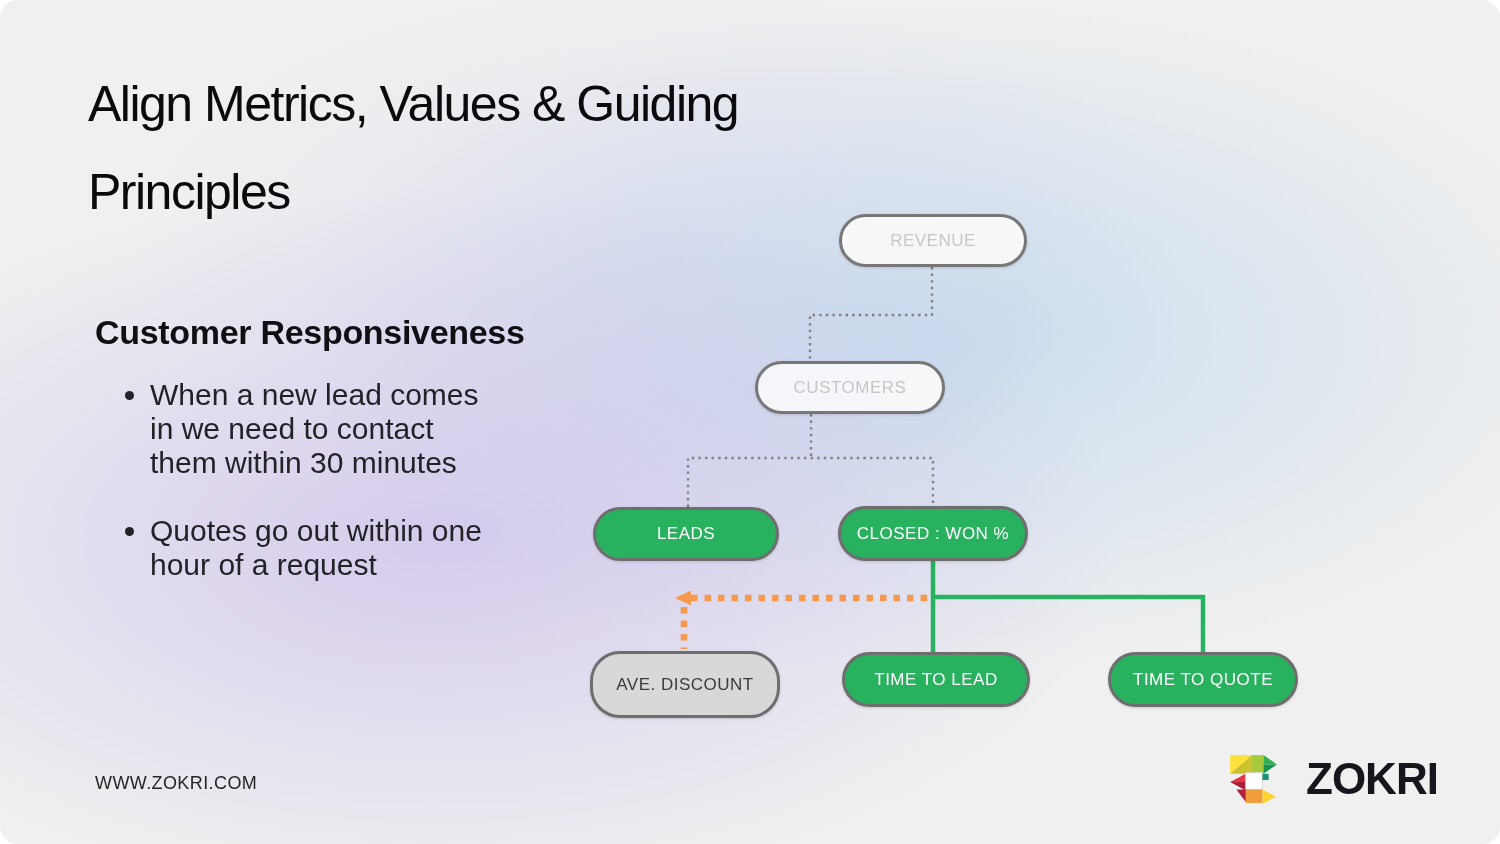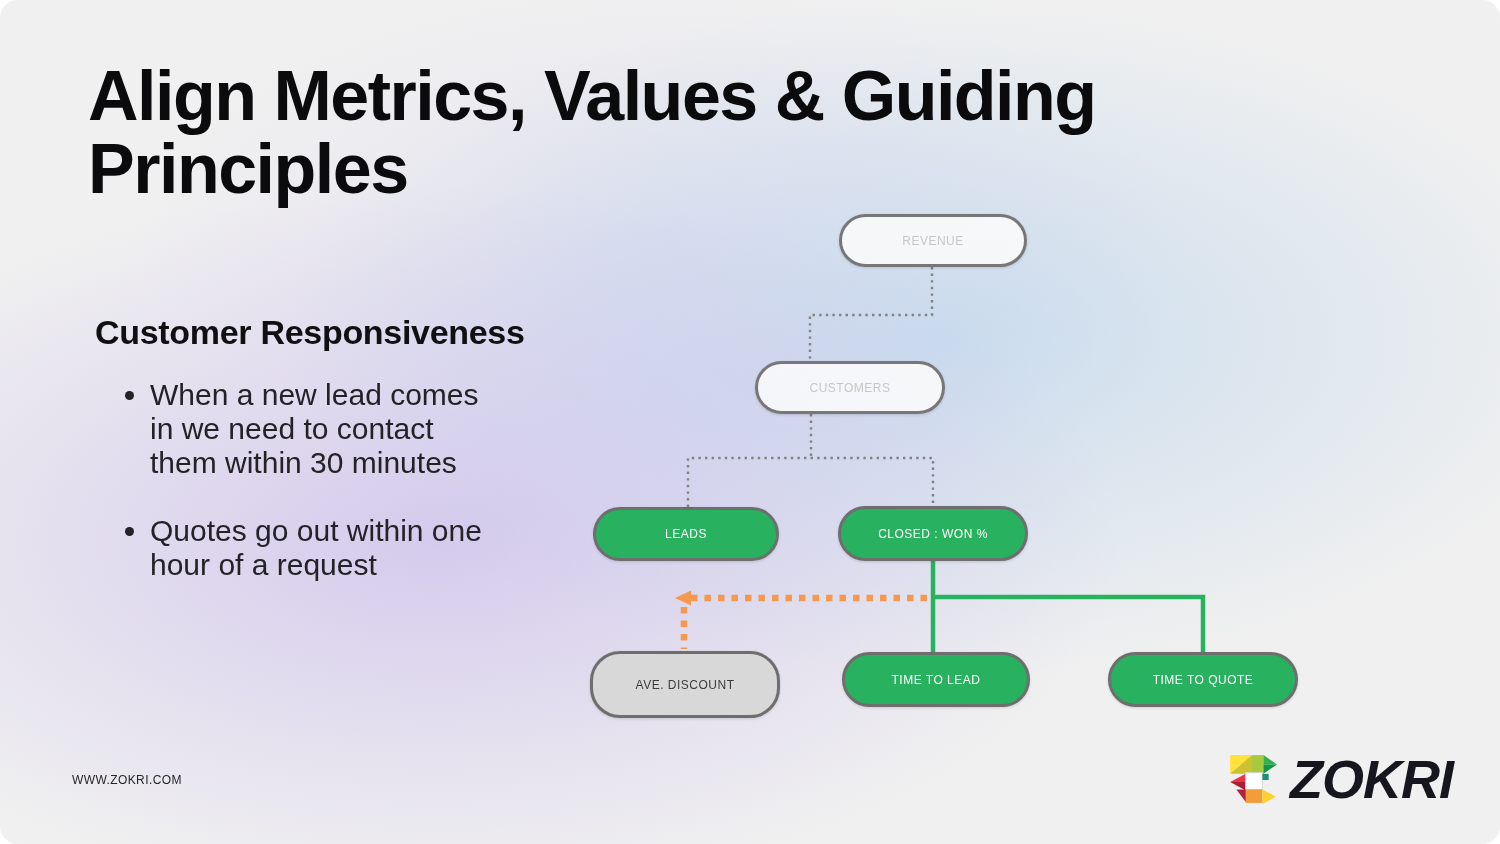--- a/index.html
+++ b/index.html
@@ -21,24 +21,24 @@
       #f0f0f0;
   }
 
   
   .title {
     position: absolute;
     left: 88px;
     top: 60px;
     margin: 0;
     width: 1180px;
-    font-size: 70px;
-    font-weight: 700;
+    font-size: 50px;
+    font-weight: 400;
     letter-spacing: -1.5px;
-    line-height: 73px;
+    line-height: 88px;
     color: #0b0b0d;
     white-space: pre-line;
   }
   .section-heading {
     position: absolute;
     left: 95px;
     top: 313px;
     margin: 0;
     font-size: 34px;
     font-weight: 700;
@@ -72,62 +72,61 @@
   .dot-orange { fill: none; stroke: #f6984e; stroke-width: 6.5; stroke-dasharray: 6.5 7; }
 
   .pill {
     position: absolute;
     display: flex;
     align-items: center;
     justify-content: center;
     box-sizing: border-box;
     border: 3px solid #6e6e6e;
     border-radius: 30px;
-    font-size: 12px;
+    font-size: 17px;
     letter-spacing: 0.5px;
     box-shadow: 0 1px 3px rgba(0,0,0,0.14);
     white-space: nowrap;
   }
   .pill-green { background: #28b25f; color: #ffffff; }
   .pill-muted { background: rgba(250,250,250,0.88); color: #c7c7c7; border-color: #777777; }
   .pill-gray  { background: #d8d8d8; color: #3c3c3c; }
 
   .pill-revenue       { left: 839px;  top: 214px; width: 188px; height: 53px; }
   .pill-customers     { left: 755px;  top: 361px; width: 190px; height: 53px; }
   .pill-leads         { left: 593px;  top: 507px; width: 186px; height: 54px; }
   .pill-closed-won    { left: 838px;  top: 506px; width: 190px; height: 55px; }
   .pill-ave-discount  { left: 590px;  top: 651px; width: 190px; height: 67px; }
   .pill-time-to-lead  { left: 842px;  top: 652px; width: 188px; height: 55px; }
   .pill-time-to-quote { left: 1108px; top: 652px; width: 190px; height: 55px; }
 
   
   .website {
     position: absolute;
-    left: 72px;
+    left: 95px;
     top: 773px;
-    font-size: 12px;
+    font-size: 18px;
     letter-spacing: 0.4px;
     color: #262626;
   }
   .logo {
     position: absolute;
     left: 1226px;
     top: 753px;
     display: flex;
     align-items: center;
   }
   .logo-mark { width: 52px; height: 52px; }
   .logo-text {
-    margin-left: 12px;
-    font-size: 54px;
+    margin-left: 28px;
+    font-size: 44px;
     font-weight: 800;
     letter-spacing: -1px;
     color: #16161f;
     line-height: 52px;
-    font-style: italic;
   }
 </style>
 </head>
 <body>
 
 <div class="slide">
 
   <h1 class="title">Align Metrics, Values &amp; Guiding
 Principles</h1>
 

